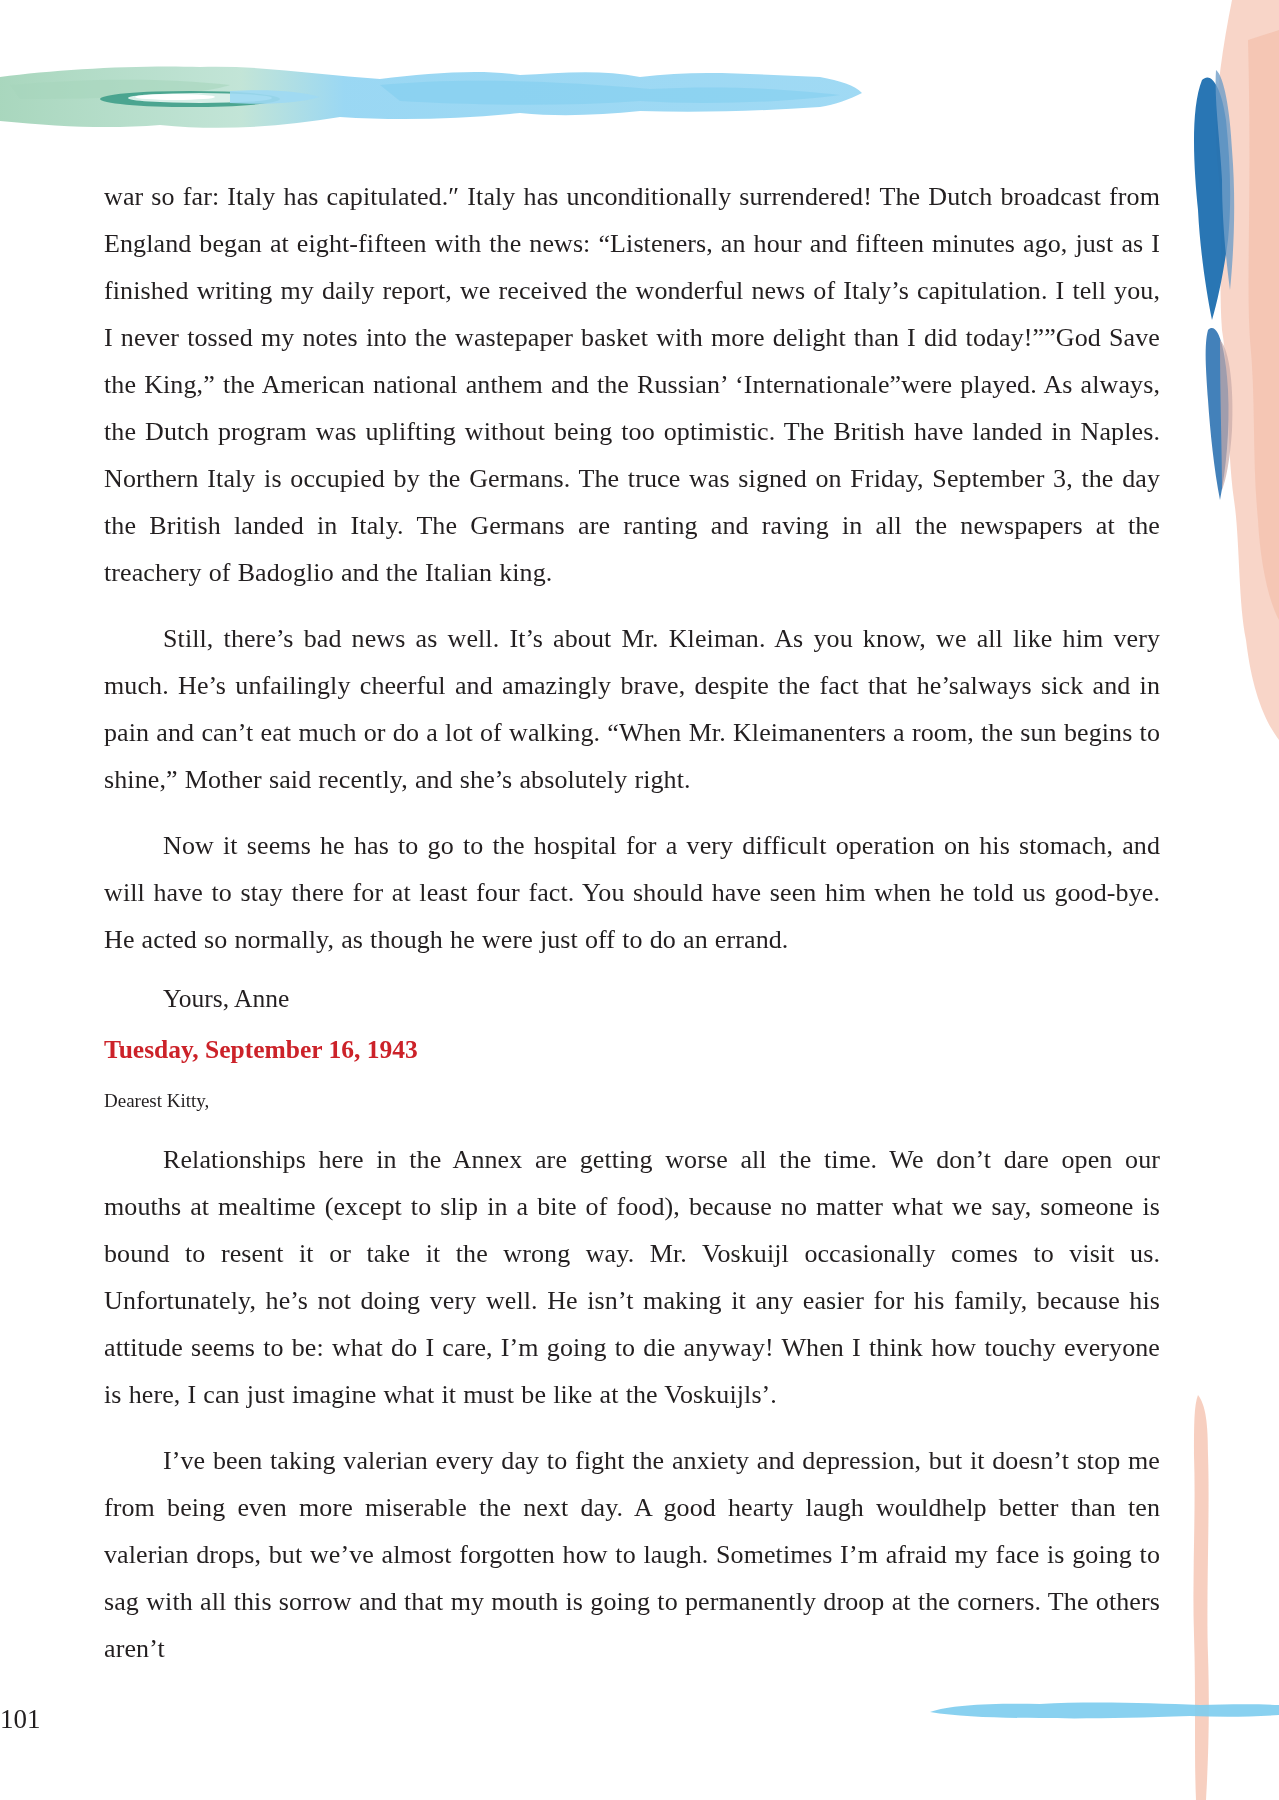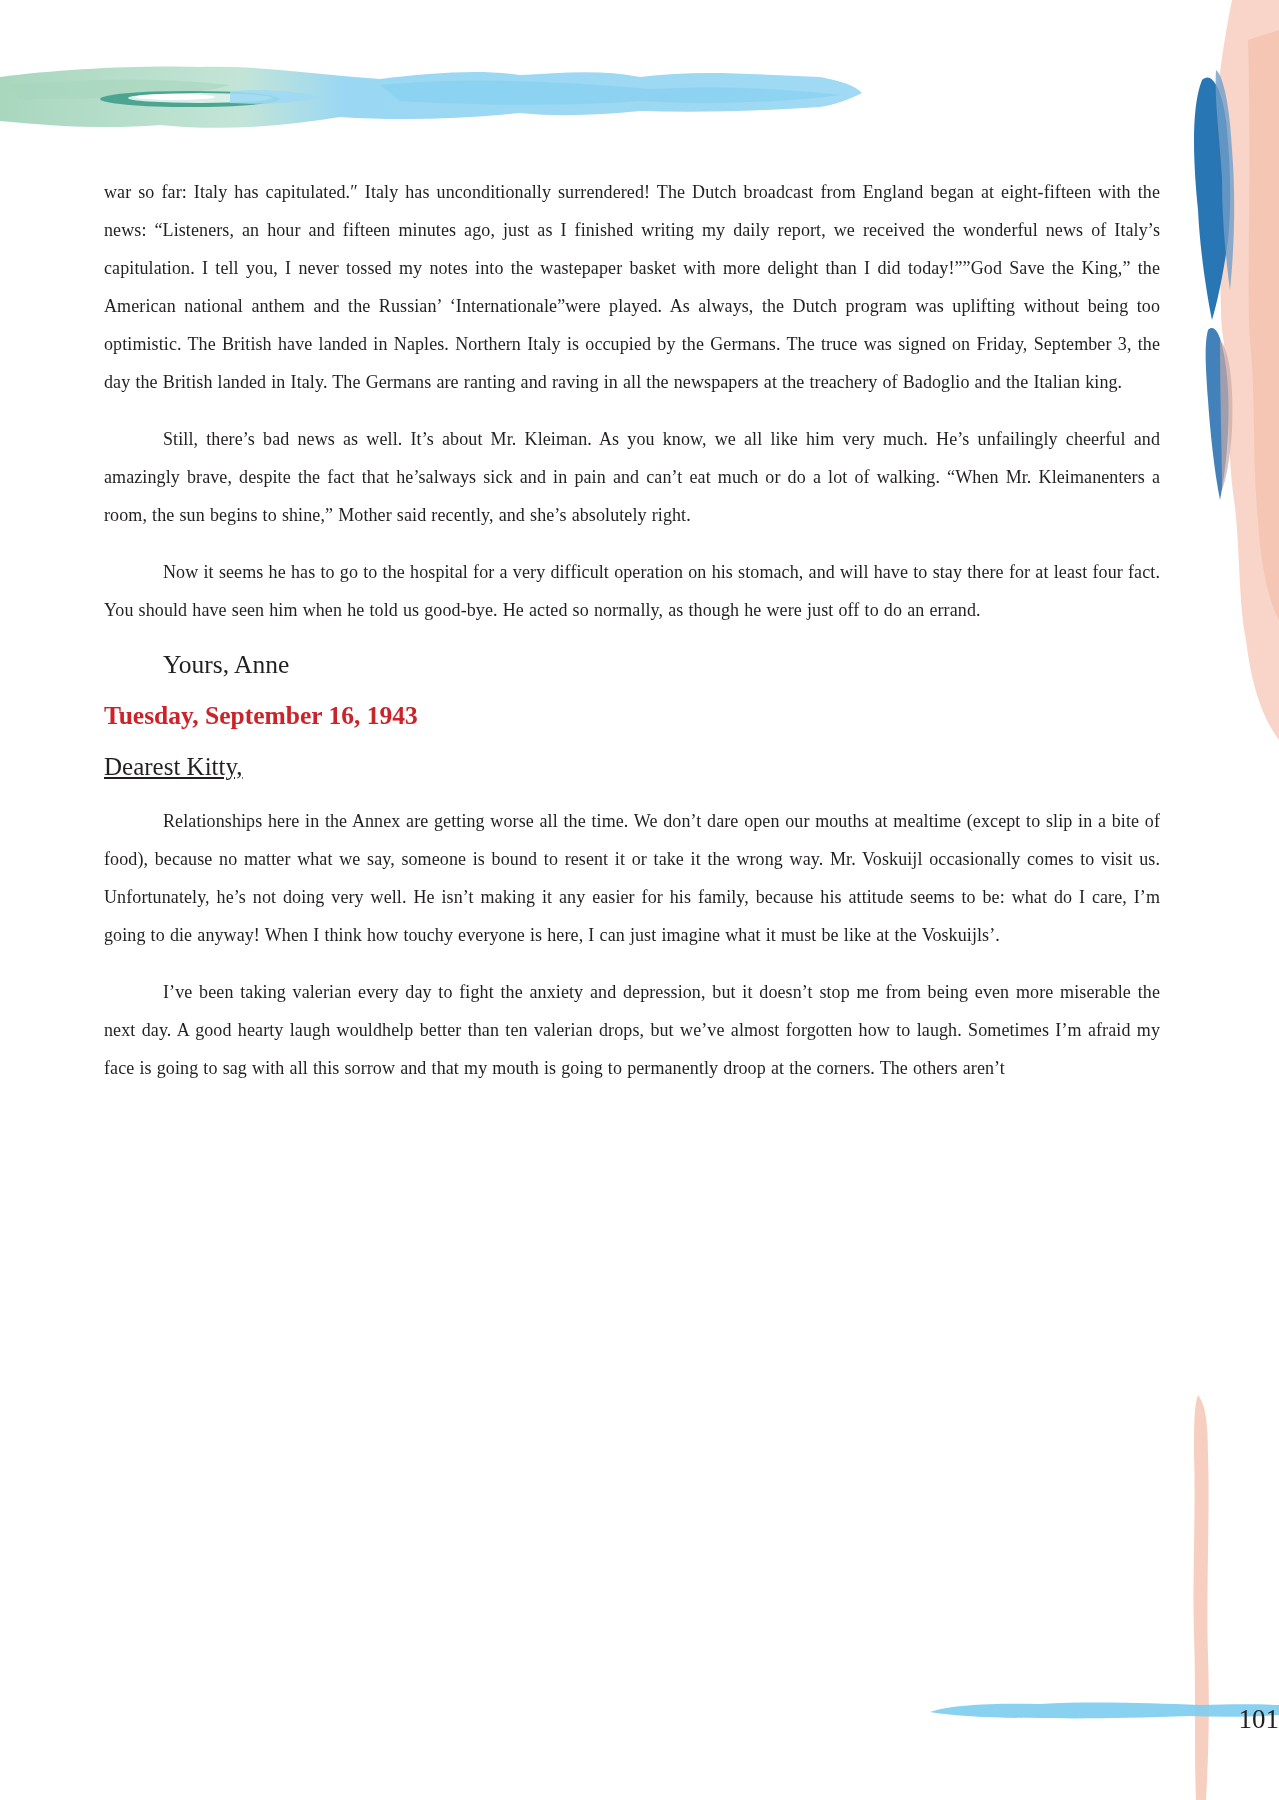--- a/index.html
+++ b/index.html
@@ -19,22 +19,22 @@
       position: absolute;
       pointer-events: none;
     }
     .page-content {
       position: absolute;
       left: 104px;
       top: 173px;
       width: 1056px;
     }
     .para {
-      font-size: 18px;
-      line-height: 38px;
+      font-size: 26px;
+      line-height: 47px;
       text-align: justify;
       margin: 0 0 19px 0;
       letter-spacing: 0.1px;
       word-spacing: 0.5px;
     }
     .para.indent {
       text-indent: 59px;
     }
     .para.first {
       margin-bottom: 19px;
@@ -47,31 +47,30 @@
     }
     .date-heading {
       font-family: "Liberation Serif", "DejaVu Serif", serif;
       font-weight: bold;
       font-size: 25.5px;
       line-height: 33px;
       color: #cc2229;
       margin: 0 0 18px 0;
     }
     .salutation {
-      font-size: 25px;
+      font-size: 19px;
       line-height: 33px;
       margin: 0 0 19px 0;
-      text-decoration: underline;
     }
     .page-number {
       position: absolute;
       top: 1703px;
       left: 0;
       width: 1279px;
-      text-align: right;
+      text-align: left;
       font-size: 27px;
       line-height: 32px;
       color: #231f20;
     }
   </style>
 </head>
 <body>
 
 <svg class="deco" style="left:0; top:55px;" width="870" height="80" viewBox="0 0 870 80">
   <defs>

